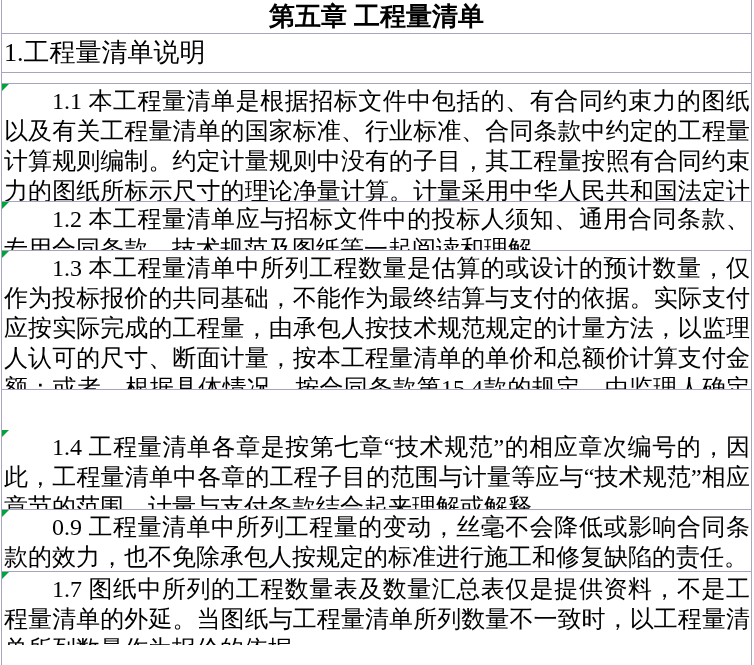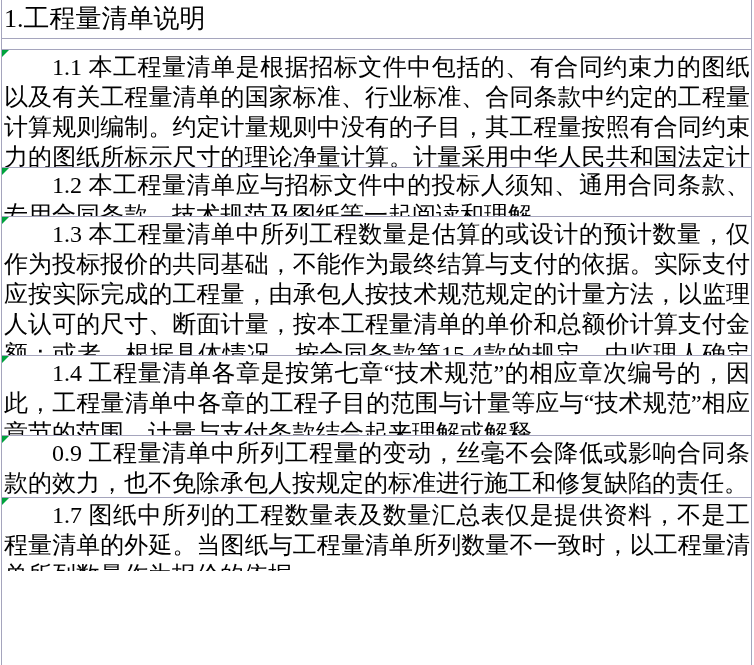--- a/index.html
+++ b/index.html
@@ -35,21 +35,21 @@
     border-bottom: 1px solid var(--grid-border);
     overflow: hidden;
   }
   .row.last { border-bottom: none; }
   .r-title   { height: 34px; }
   .r-heading { height: 39px; }
   .r-spacer  { height: 11px; }
   .r-p1 { height: 118px; }
   .r-p2 { height: 49px; }
   .r-p3 { height: 139px; }
-  .r-p4 { height: 80px; }
+  .r-p4 { height: 80px; margin-top: 40px; }
   .r-p5 { height: 60px; }
   .r-p6 { height: 62px; }
   .r-p7 { height: 73px; }
   .chapter-title {
     display: block;
     text-align: center;
     font-family: "Liberation Sans", "DejaVu Sans", sans-serif;
     font-weight: 700;
     font-size: 26px;
     line-height: 32px;
@@ -81,20 +81,23 @@
     border-top: 7px solid var(--indicator-green);
     border-right: 7px solid transparent;
   }
 </style>
 </head>
 <body>
 
 <div class="page">
   <div class="sheet">
 
+    <div class="row r-title">
+      <span class="chapter-title">第五章 工程量清单</span>
+    </div>
 
     <div class="row r-heading">
       <span class="section-heading">1.工程量清单说明</span>
     </div>
 
     <div class="row r-spacer"></div>
 
     <div class="row r-p1">
       <span class="err-indicator"></span>
       <p class="para">1.1 本工程量清单是根据招标文件中包括的、有合同约束力的图纸以及有关工程量清单的国家标准、行业标准、合同条款中约定的工程量计算规则编制。约定计量规则中没有的子目，其工程量按照有合同约束力的图纸所标示尺寸的理论净量计算。计量采用中华人民共和国法定计量单位。</p>

